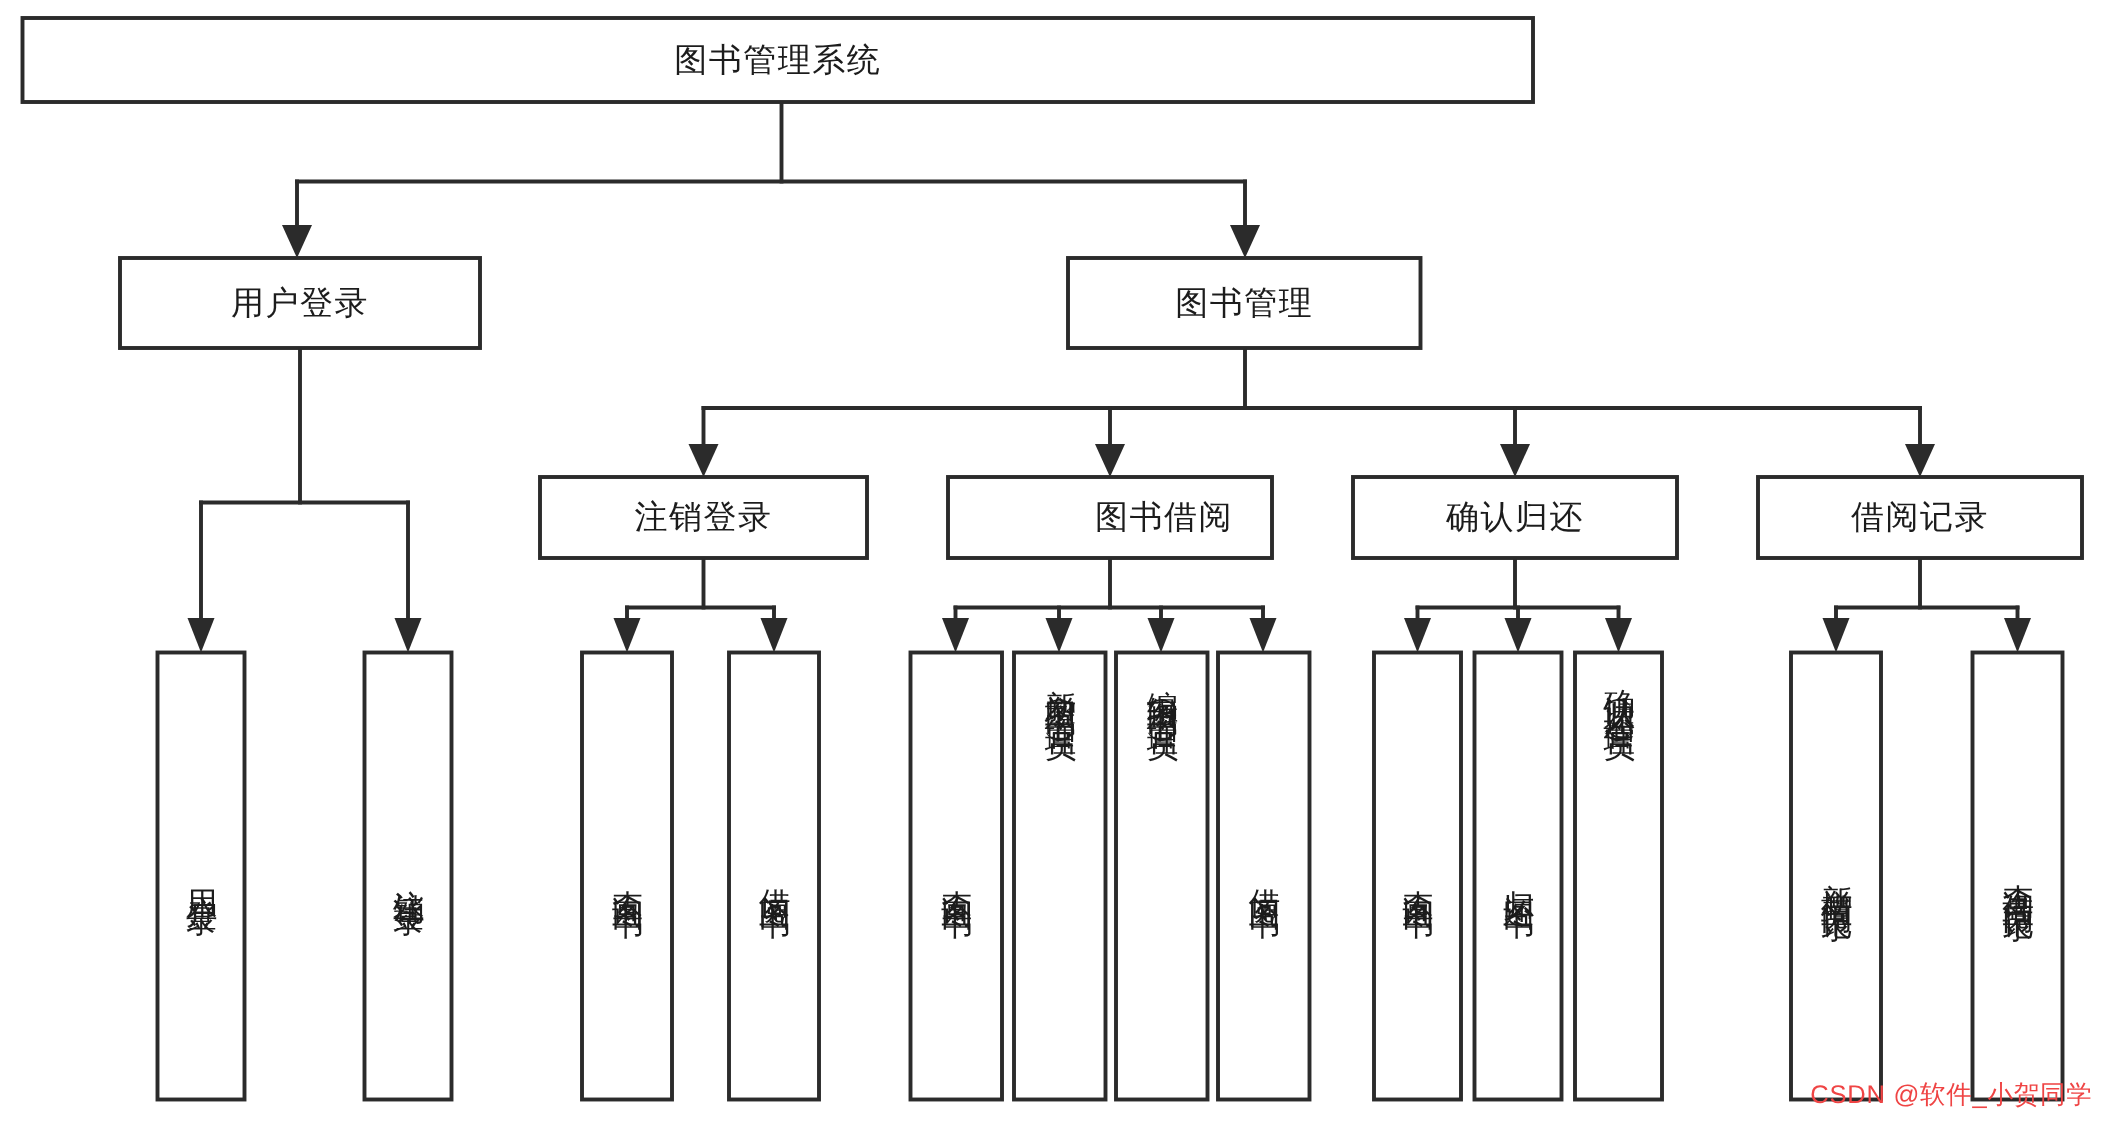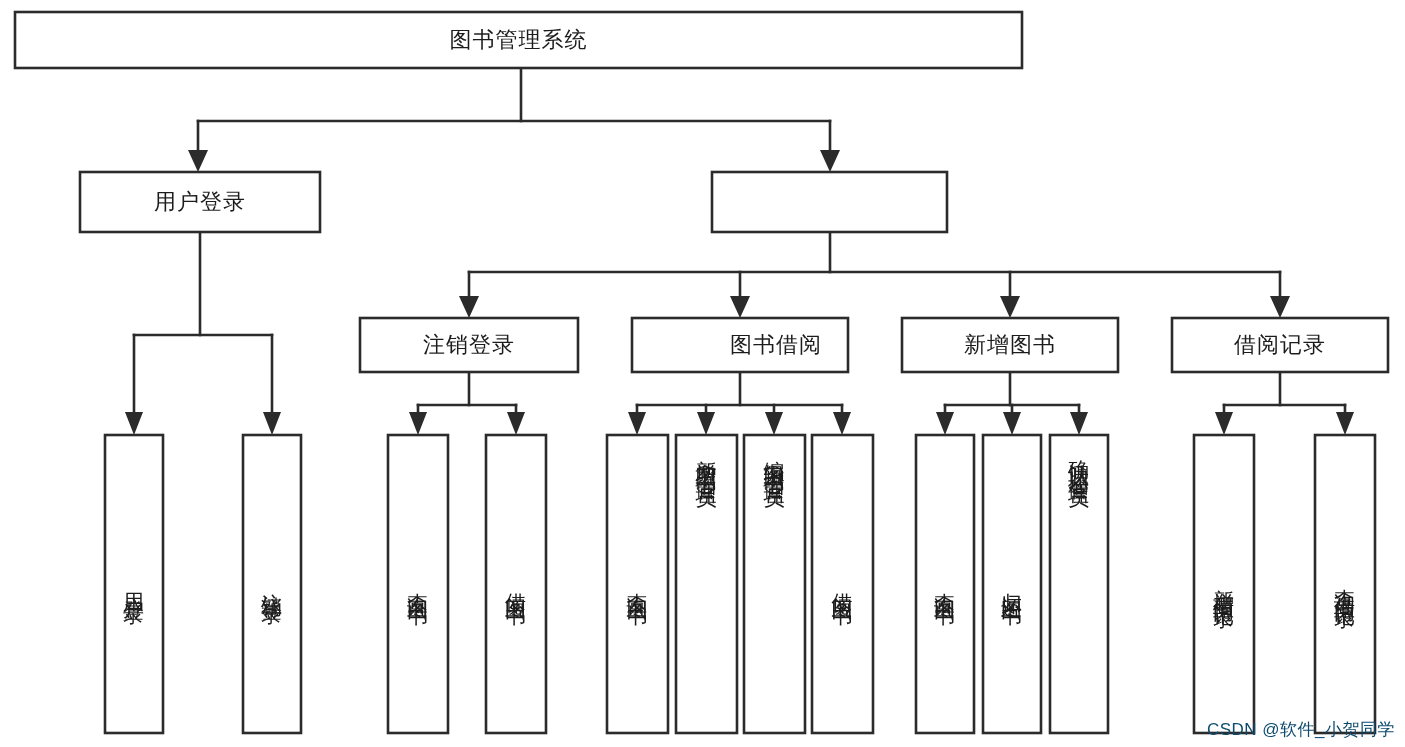--- a/index.html
+++ b/index.html
@@ -70,21 +70,21 @@
     color: #1c1c1c;
     white-space: nowrap;
     letter-spacing: 1px;
   }
   #watermark {
     position: absolute;
     right: 10px;
     bottom: 6px;
     font-family: "Liberation Sans", "DejaVu Sans", sans-serif;
     font-size: 17px;
-    color: #0c4a6e;
+    color: #ef4444;
     letter-spacing: 0.5px;
     white-space: nowrap;
   }
 </style>
 </head>
 <body>
 
 <div id="diagram-root">
 
   <svg class="diagram-canvas" viewBox="0 0 1405 747">
@@ -180,29 +180,32 @@
     </g>
   </svg>
 
   <div class="hlabel-wrap" style="left:15px; top:12px; width:1007px; height:56px;">
     <span class="hlabel-text">图书管理系统</span>
   </div>
 
   <div class="hlabel-wrap" style="left:80px; top:172px; width:240px; height:60px;">
     <span class="hlabel-text">用户登录</span>
   </div>
+  <div class="hlabel-wrap" style="left:712px; top:172px; width:235px; height:60px;">
+    <span class="hlabel-text">图书管理</span>
+  </div>
 
   <div class="hlabel-wrap" style="left:360px; top:318px; width:218px; height:54px;">
     <span class="hlabel-text">注销登录</span>
   </div>
   <div class="hlabel-wrap" style="left:668px; top:318px; width:216px; height:54px;">
     <span class="hlabel-text">图书借阅</span>
   </div>
   <div class="hlabel-wrap" style="left:902px; top:318px; width:216px; height:54px;">
-    <span class="hlabel-text">新增图书</span>
+    <span class="hlabel-text">确认归还</span>
   </div>
   <div class="hlabel-wrap" style="left:1172px; top:318px; width:216px; height:54px;">
     <span class="hlabel-text">借阅记录</span>
   </div>
 
   <div class="vlabel-wrap" style="left:105px; top:435px; width:58px; height:298px;">
     <span class="vlabel-text">用户登录</span>
   </div>
   <div class="vlabel-wrap" style="left:243px; top:435px; width:58px; height:298px;">
     <span class="vlabel-text">注销登录</span>

